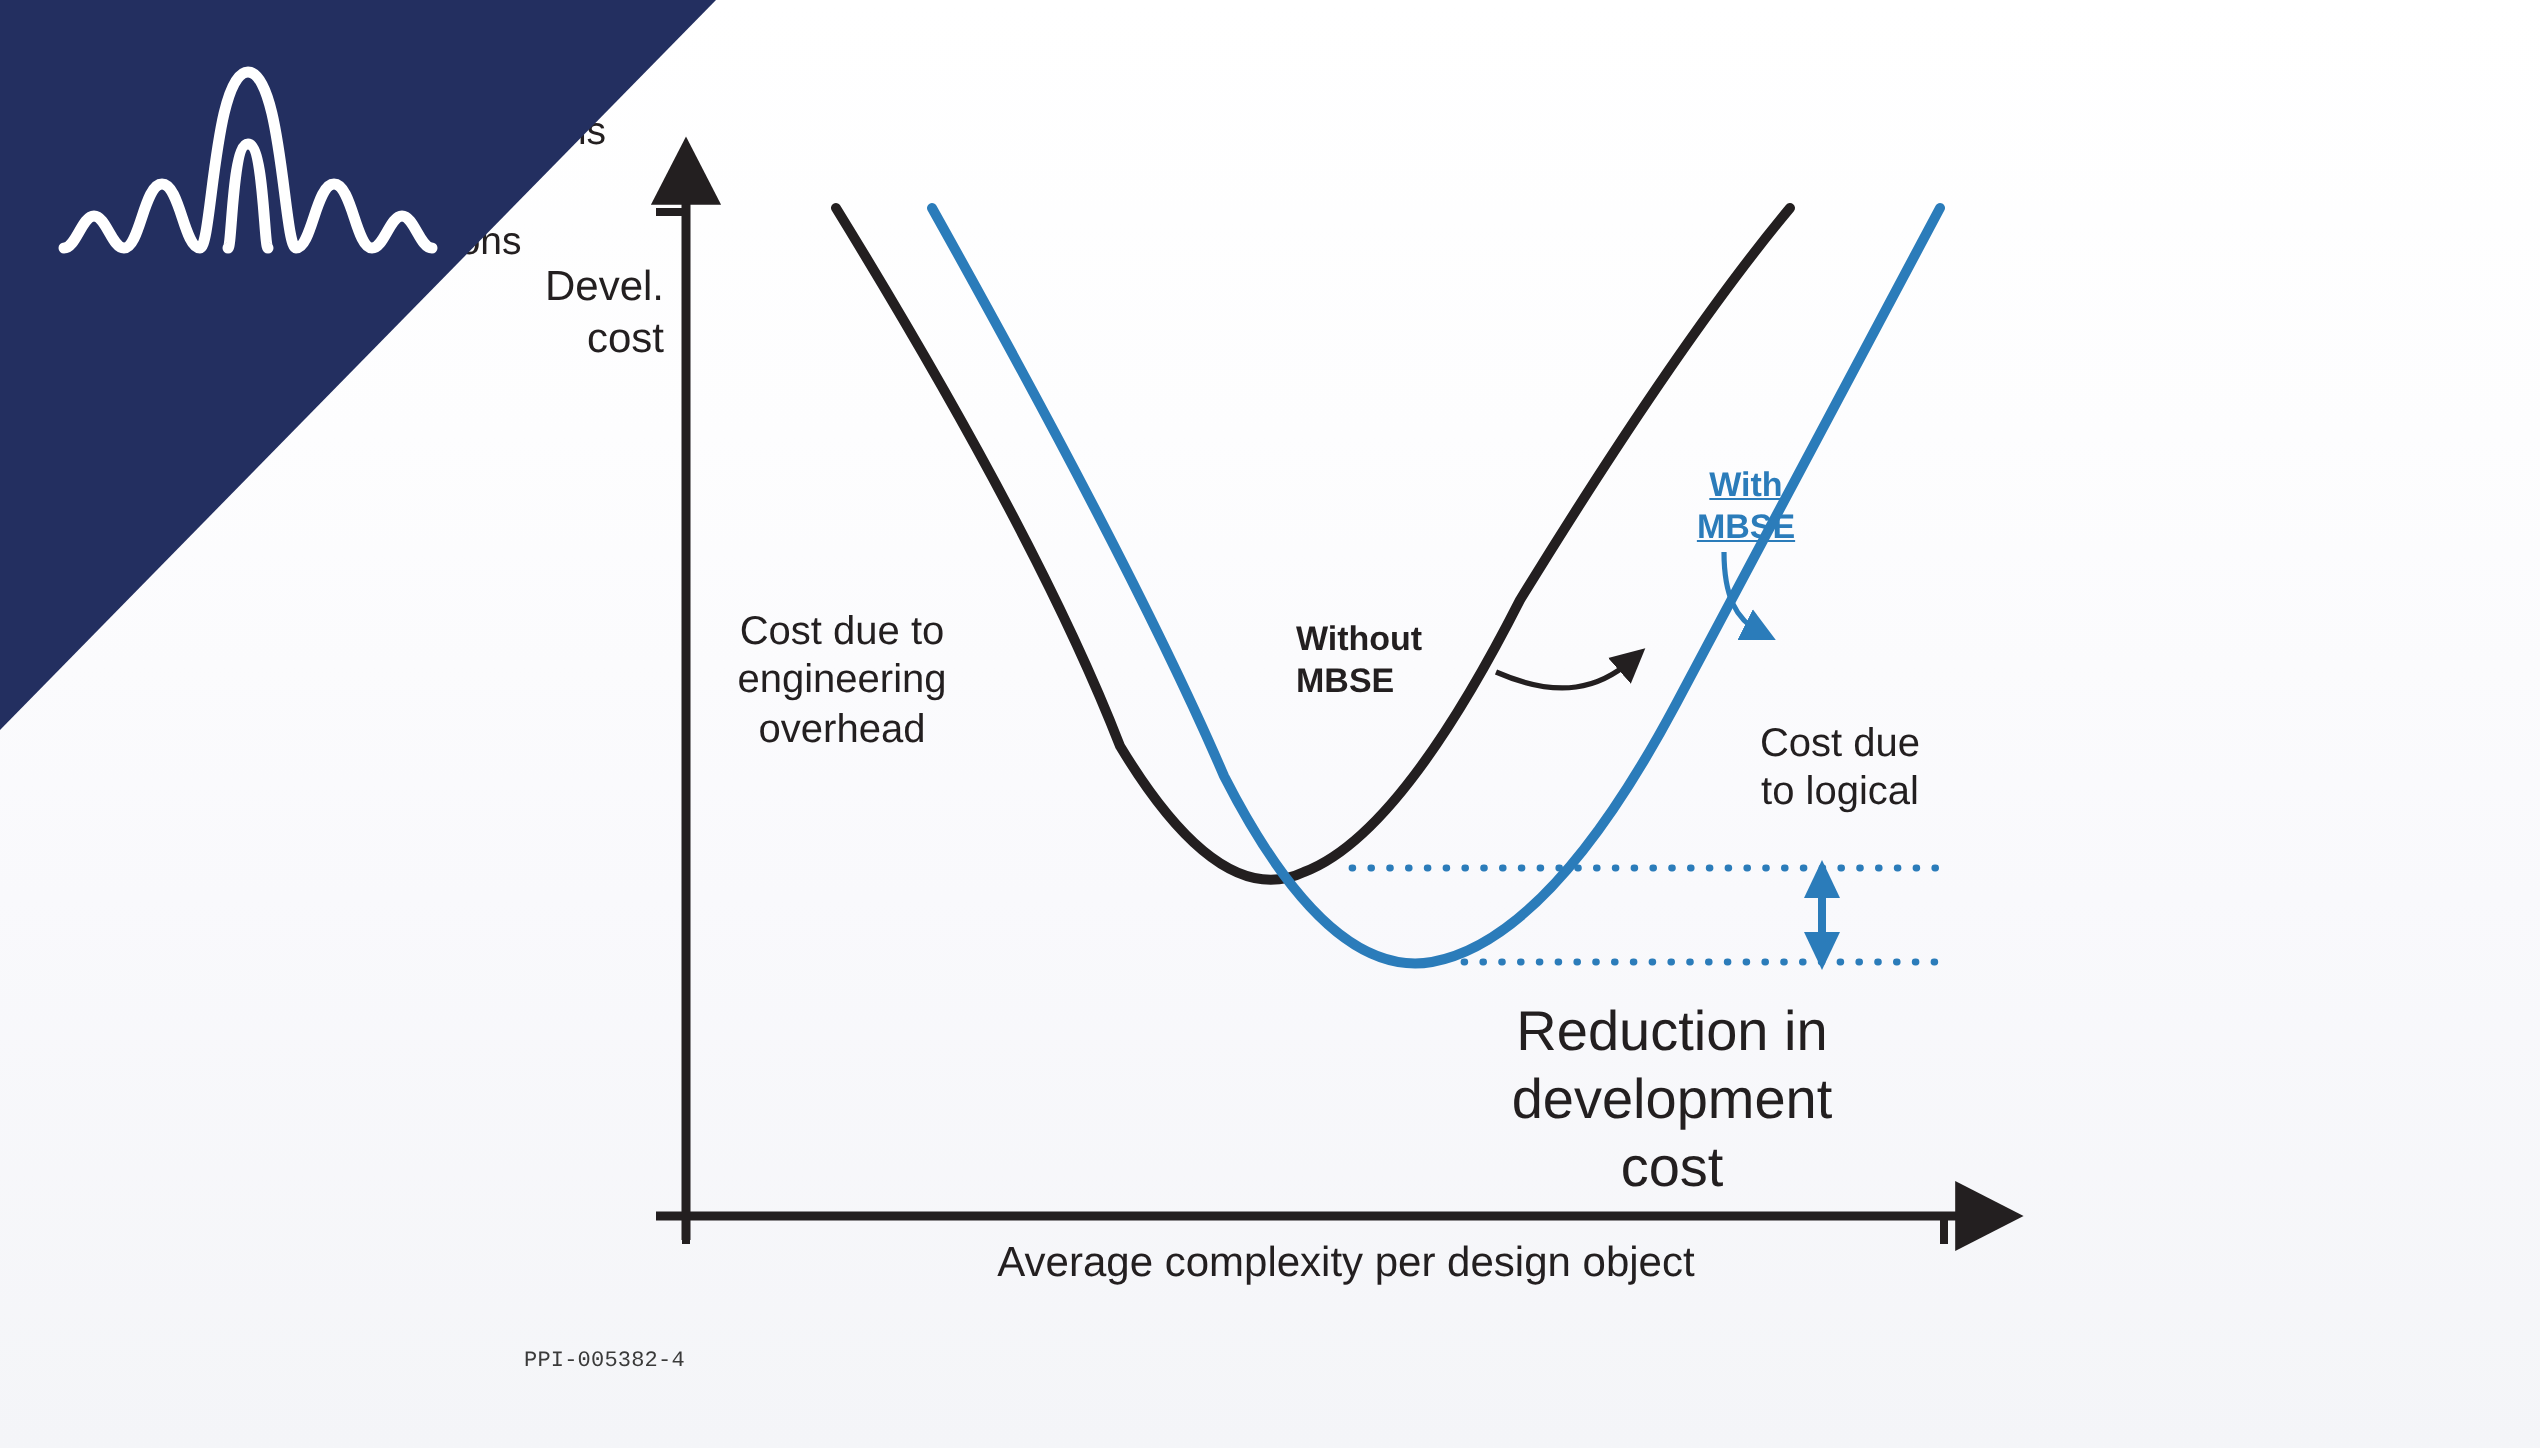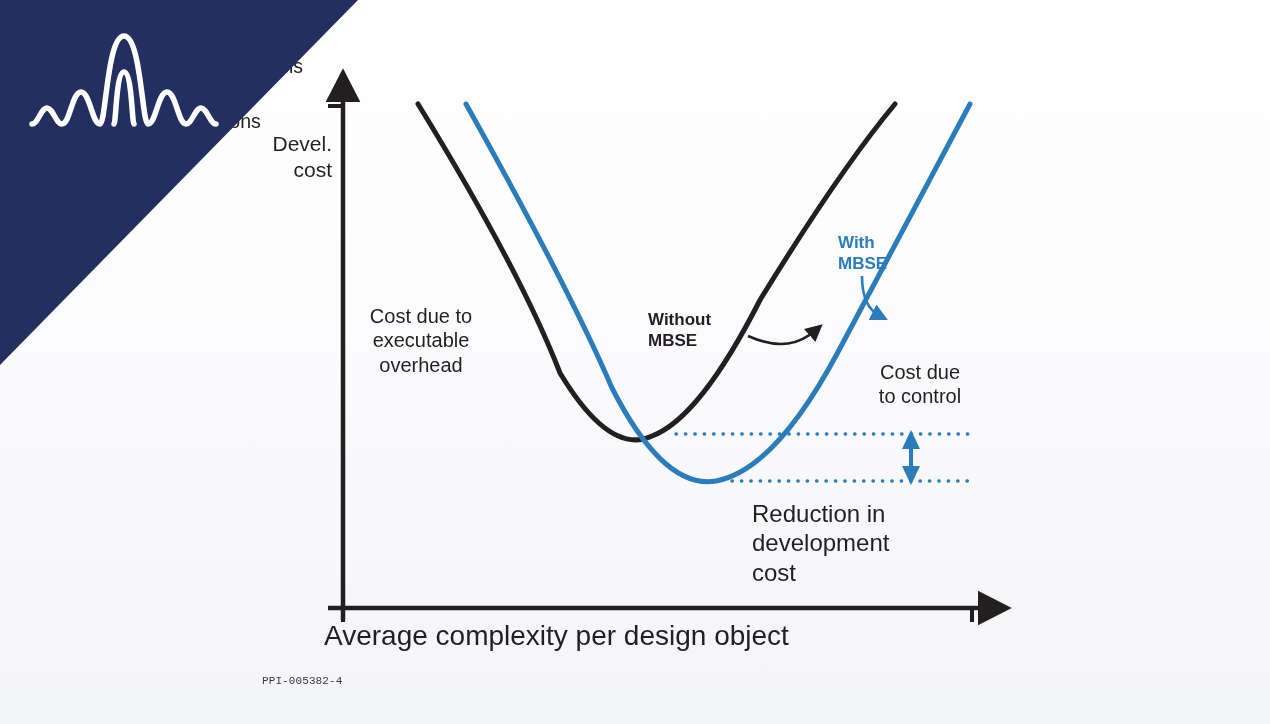--- a/index.html
+++ b/index.html
@@ -55,25 +55,25 @@
 
   .axis-label-y {
     left: 246px;
     top: 131px;
     width: 86px;
     text-align: right;
     font-size: 21px;
     color: #231f20;
   }
   .axis-label-x {
-    left: 324px;
+    left: 338px;
     top: 619px;
     width: 670px;
-    text-align: left;
-    font-size: 28px;
+    text-align: center;
+    font-size: 21px;
     color: #231f20;
   }
 
   .techniques-title {
     left: 545px;
     top: 124px;
     font-size: 21px;
     font-weight: bold;
     color: #231f20;
     letter-spacing: -0.1px;
@@ -111,38 +111,40 @@
     width: 96px;
     text-align: left;
     font-size: 17px;
     font-weight: bold;
     color: #231f20;
   }
   .label-with {
     left: 838px;
     top: 233px;
     width: 70px;
-    text-align: left;
+    text-align: center;
     font-size: 17px;
     font-weight: bold;
     color: #2b7cba;
+    text-decoration: underline;
   }
   .label-errors {
     left: 856px;
     top: 360px;
     width: 128px;
     text-align: center;
     font-size: 20px;
     color: #231f20;
   }
   .label-reduction {
     left: 752px;
     top: 499px;
     width: 168px;
-    font-size: 24px;
+    text-align: center;
+    font-size: 28px;
     color: #231f20;
   }
 
   .footer-ref {
     position: absolute;
     left: 262px;
     top: 675px;
     font-size: 11px;
     color: #3a3a3a;
     letter-spacing: 0.1px;
@@ -229,27 +231,27 @@
 
   <ul class="techniques-list">
     <li><span class="dot">•</span><span>formalized logical design</span></li>
     <li><span class="dot">•</span><span>executable logical design</span></li>
     <li><span class="dot">•</span><span>performance thread analysis</span></li>
     <li><span class="dot">•</span><span>control flow analysis</span></li>
     <li><span class="dot">•</span><span>constructed simulations</span></li>
   </ul>
 
   <div class="txt label-overhead">Cost due to
-executable
+engineering
 overhead</div>
   <div class="txt label-without">Without
 MBSE</div>
   <div class="txt label-with">With
 MBSE</div>
   <div class="txt label-errors">Cost due
-to control</div>
+to logical</div>
   <div class="txt label-reduction">Reduction in
 development
 cost</div>
 
   <div class="footer-ref">PPI-005382-4</div>
 
 </div>
 
 </body></html>

